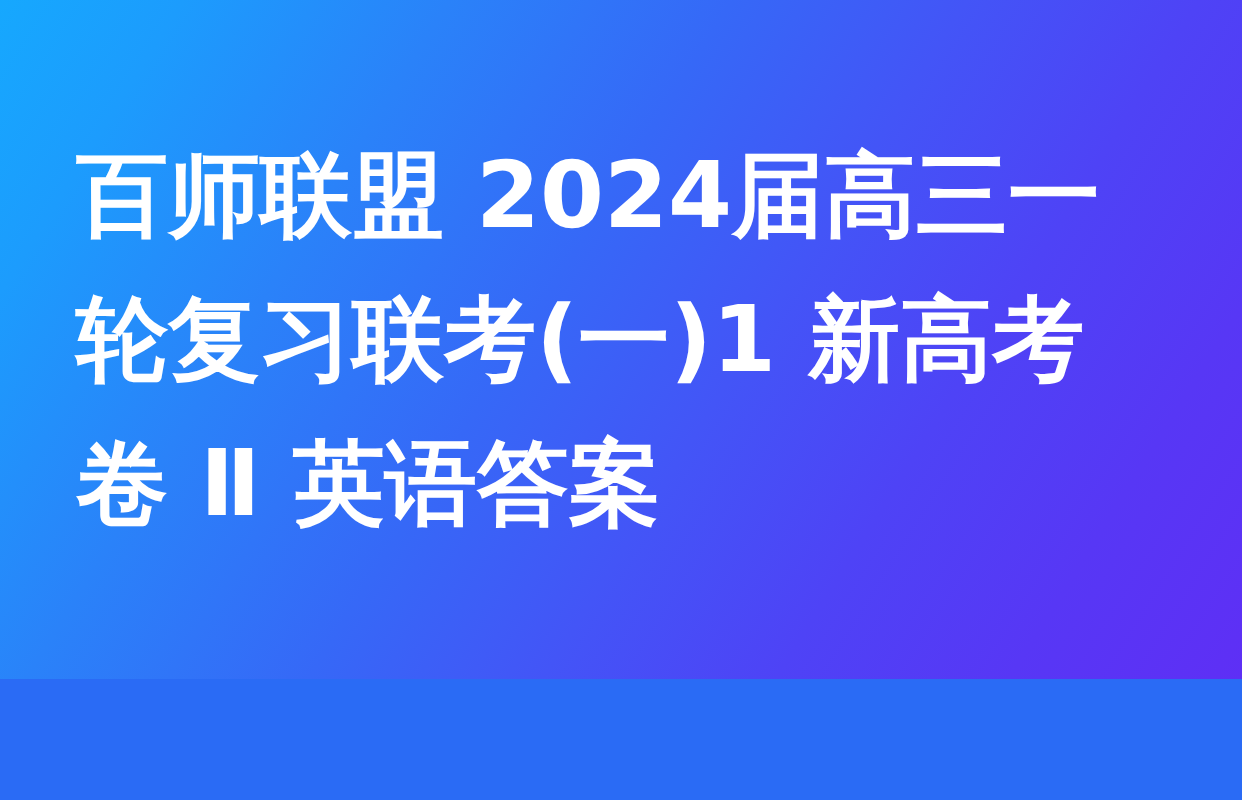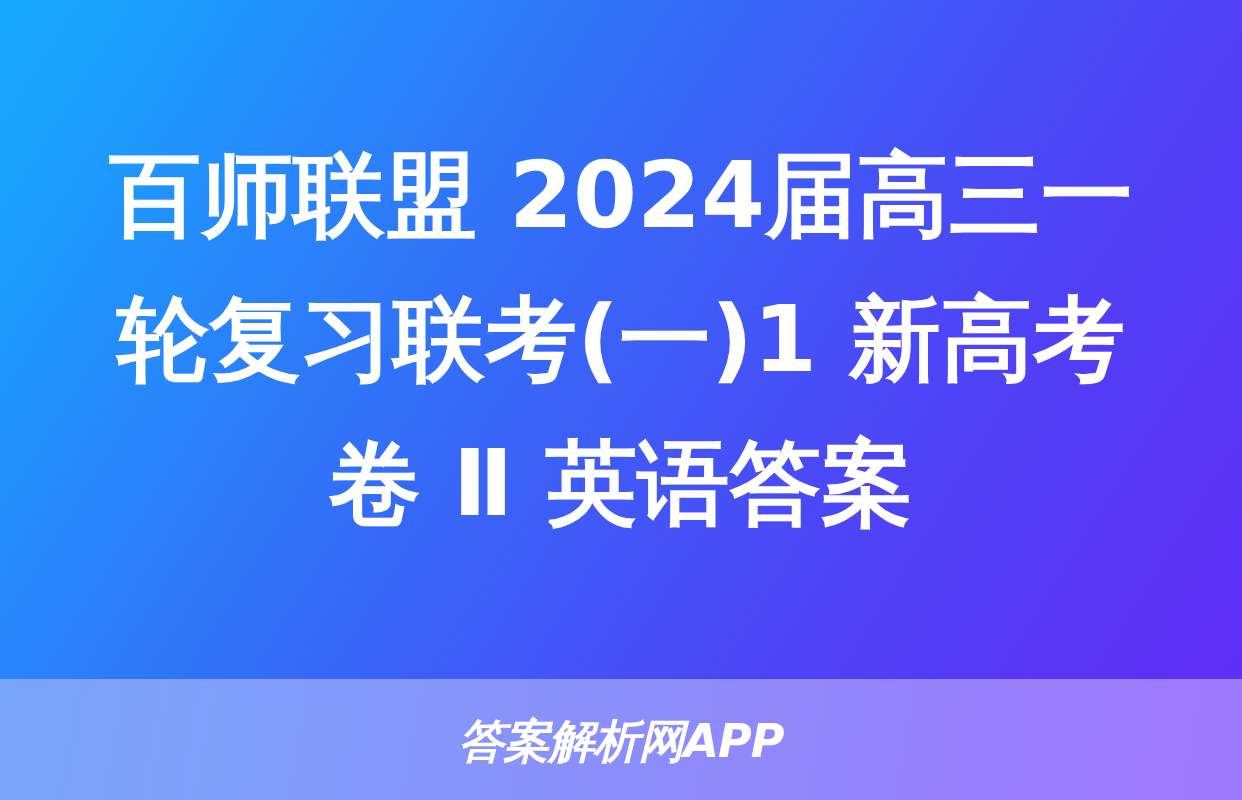--- a/index.html
+++ b/index.html
@@ -37,21 +37,21 @@
                 #5e2ff5 100%);
     display: flex;
     align-items: center;
     justify-content: center;
   }
 
   .hero-title {
     width: 1090px;
     margin: 0;
     padding: 0;
-    text-align: center;
+    text-align: left;
     color: #ffffff;
     font-family: "DejaVu Sans", "Liberation Sans", sans-serif;
     font-size: 92px;
     line-height: 144px;
     font-weight: 700;
     letter-spacing: 0px;
     white-space: pre-line;
     word-break: break-all;
     text-rendering: geometricPrecision;
   }
@@ -89,17 +89,14 @@
 </style>
 </head>
 <body>
 
 <div class="poster">
 
   <div class="hero">
     <h1 class="hero-title">百师联盟 2024届高三一轮复习联考(一)1 新高考卷 Ⅱ 英语答案</h1>
   </div>
 
-  <div class="banner">
-    <span class="banner-text">答案解析网APP</span>
-  </div>
 
 </div>
 
 </body></html>

